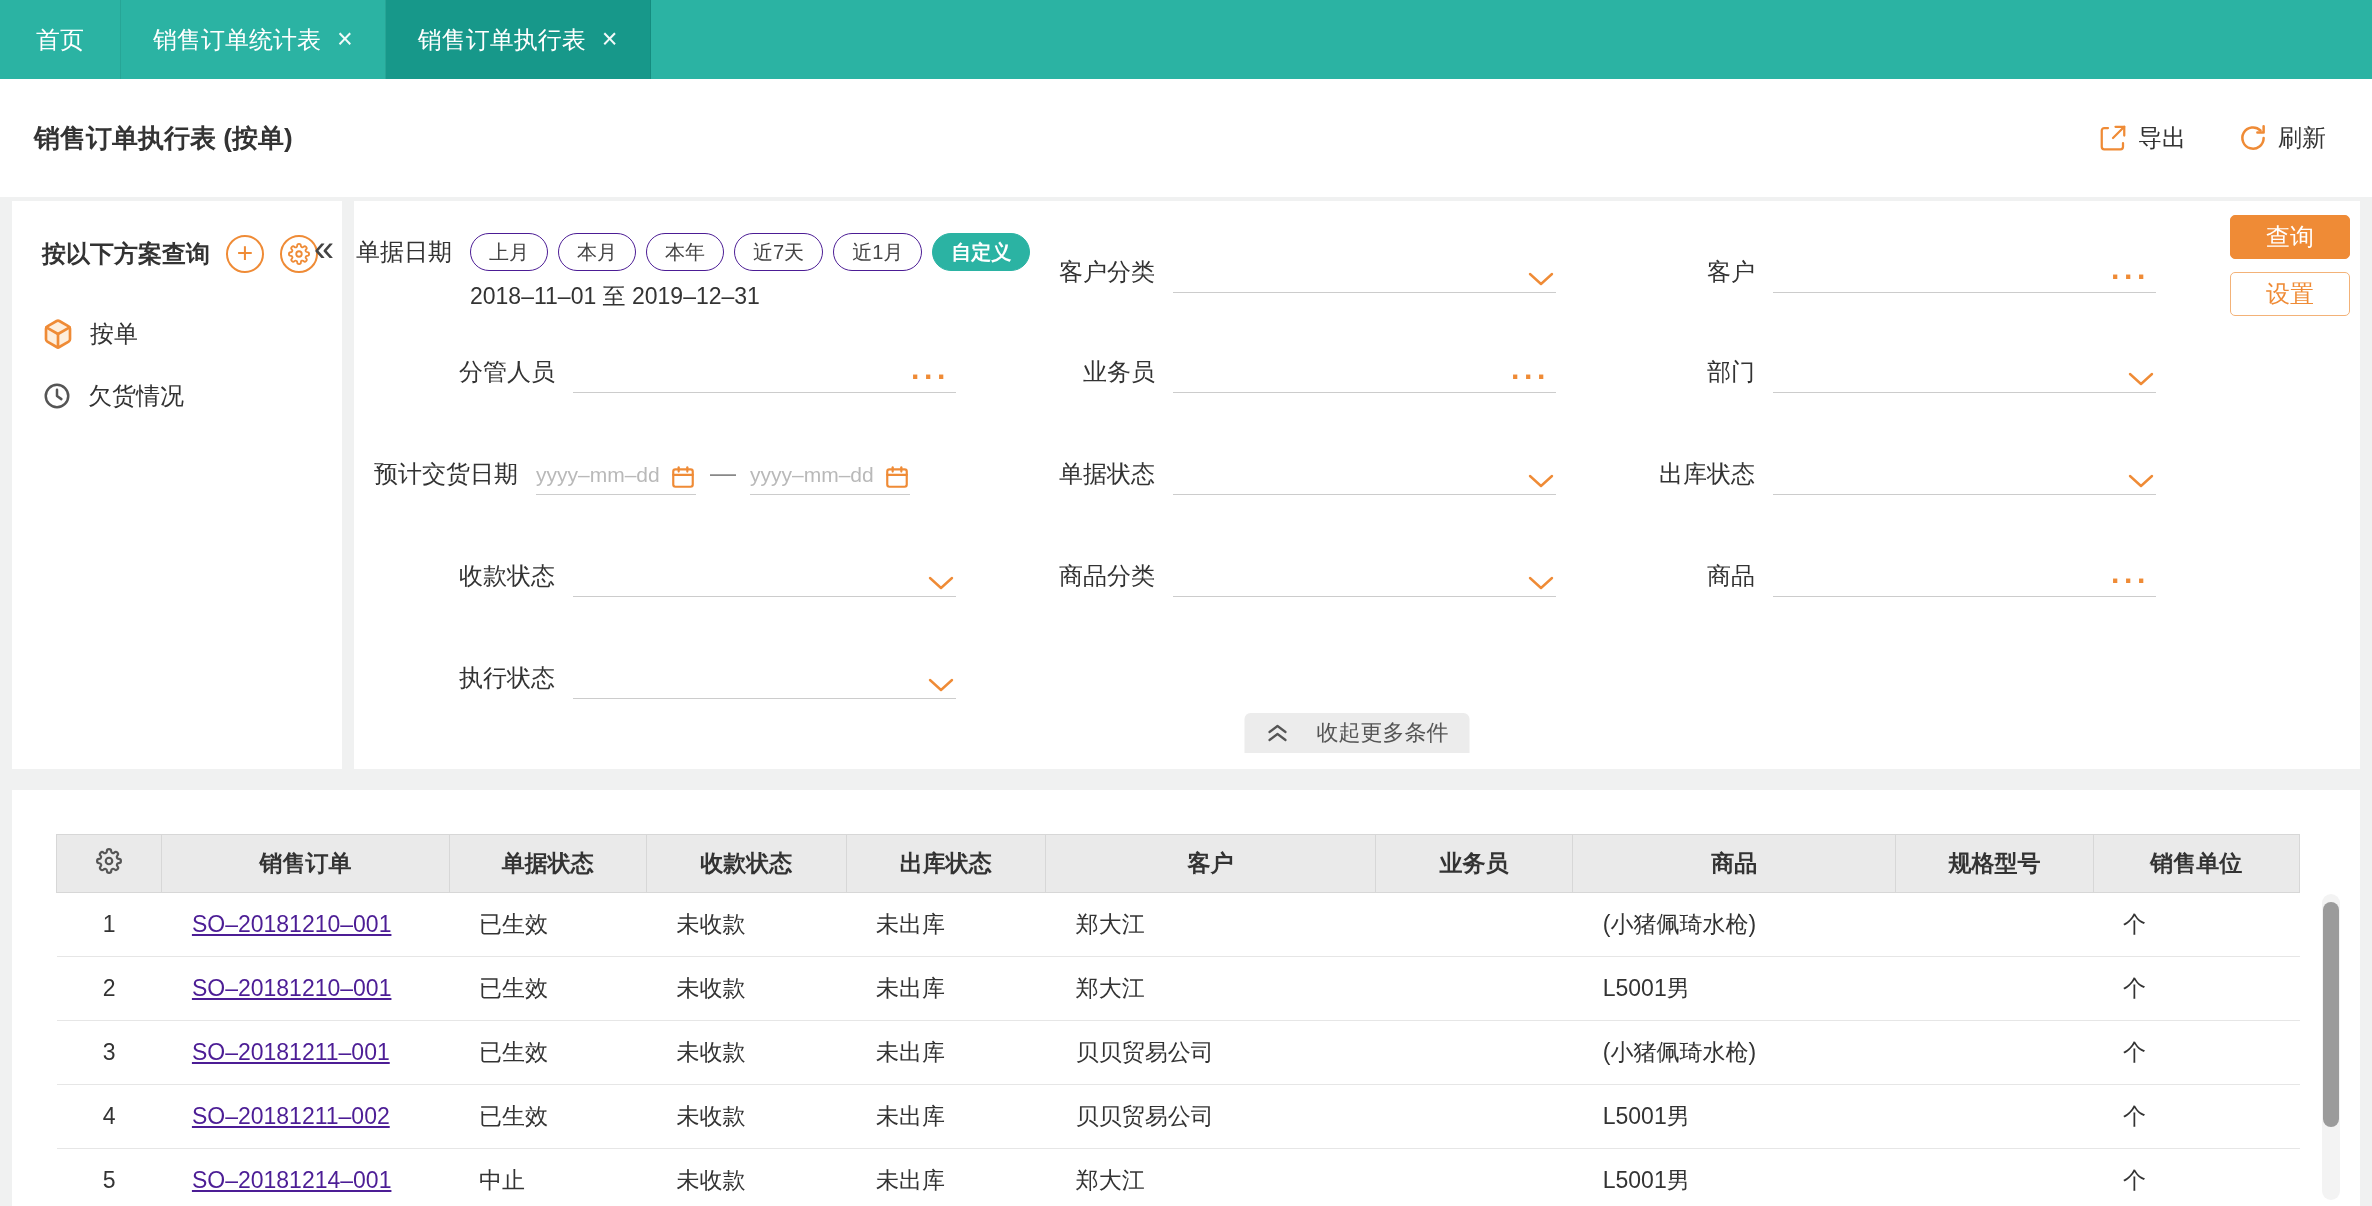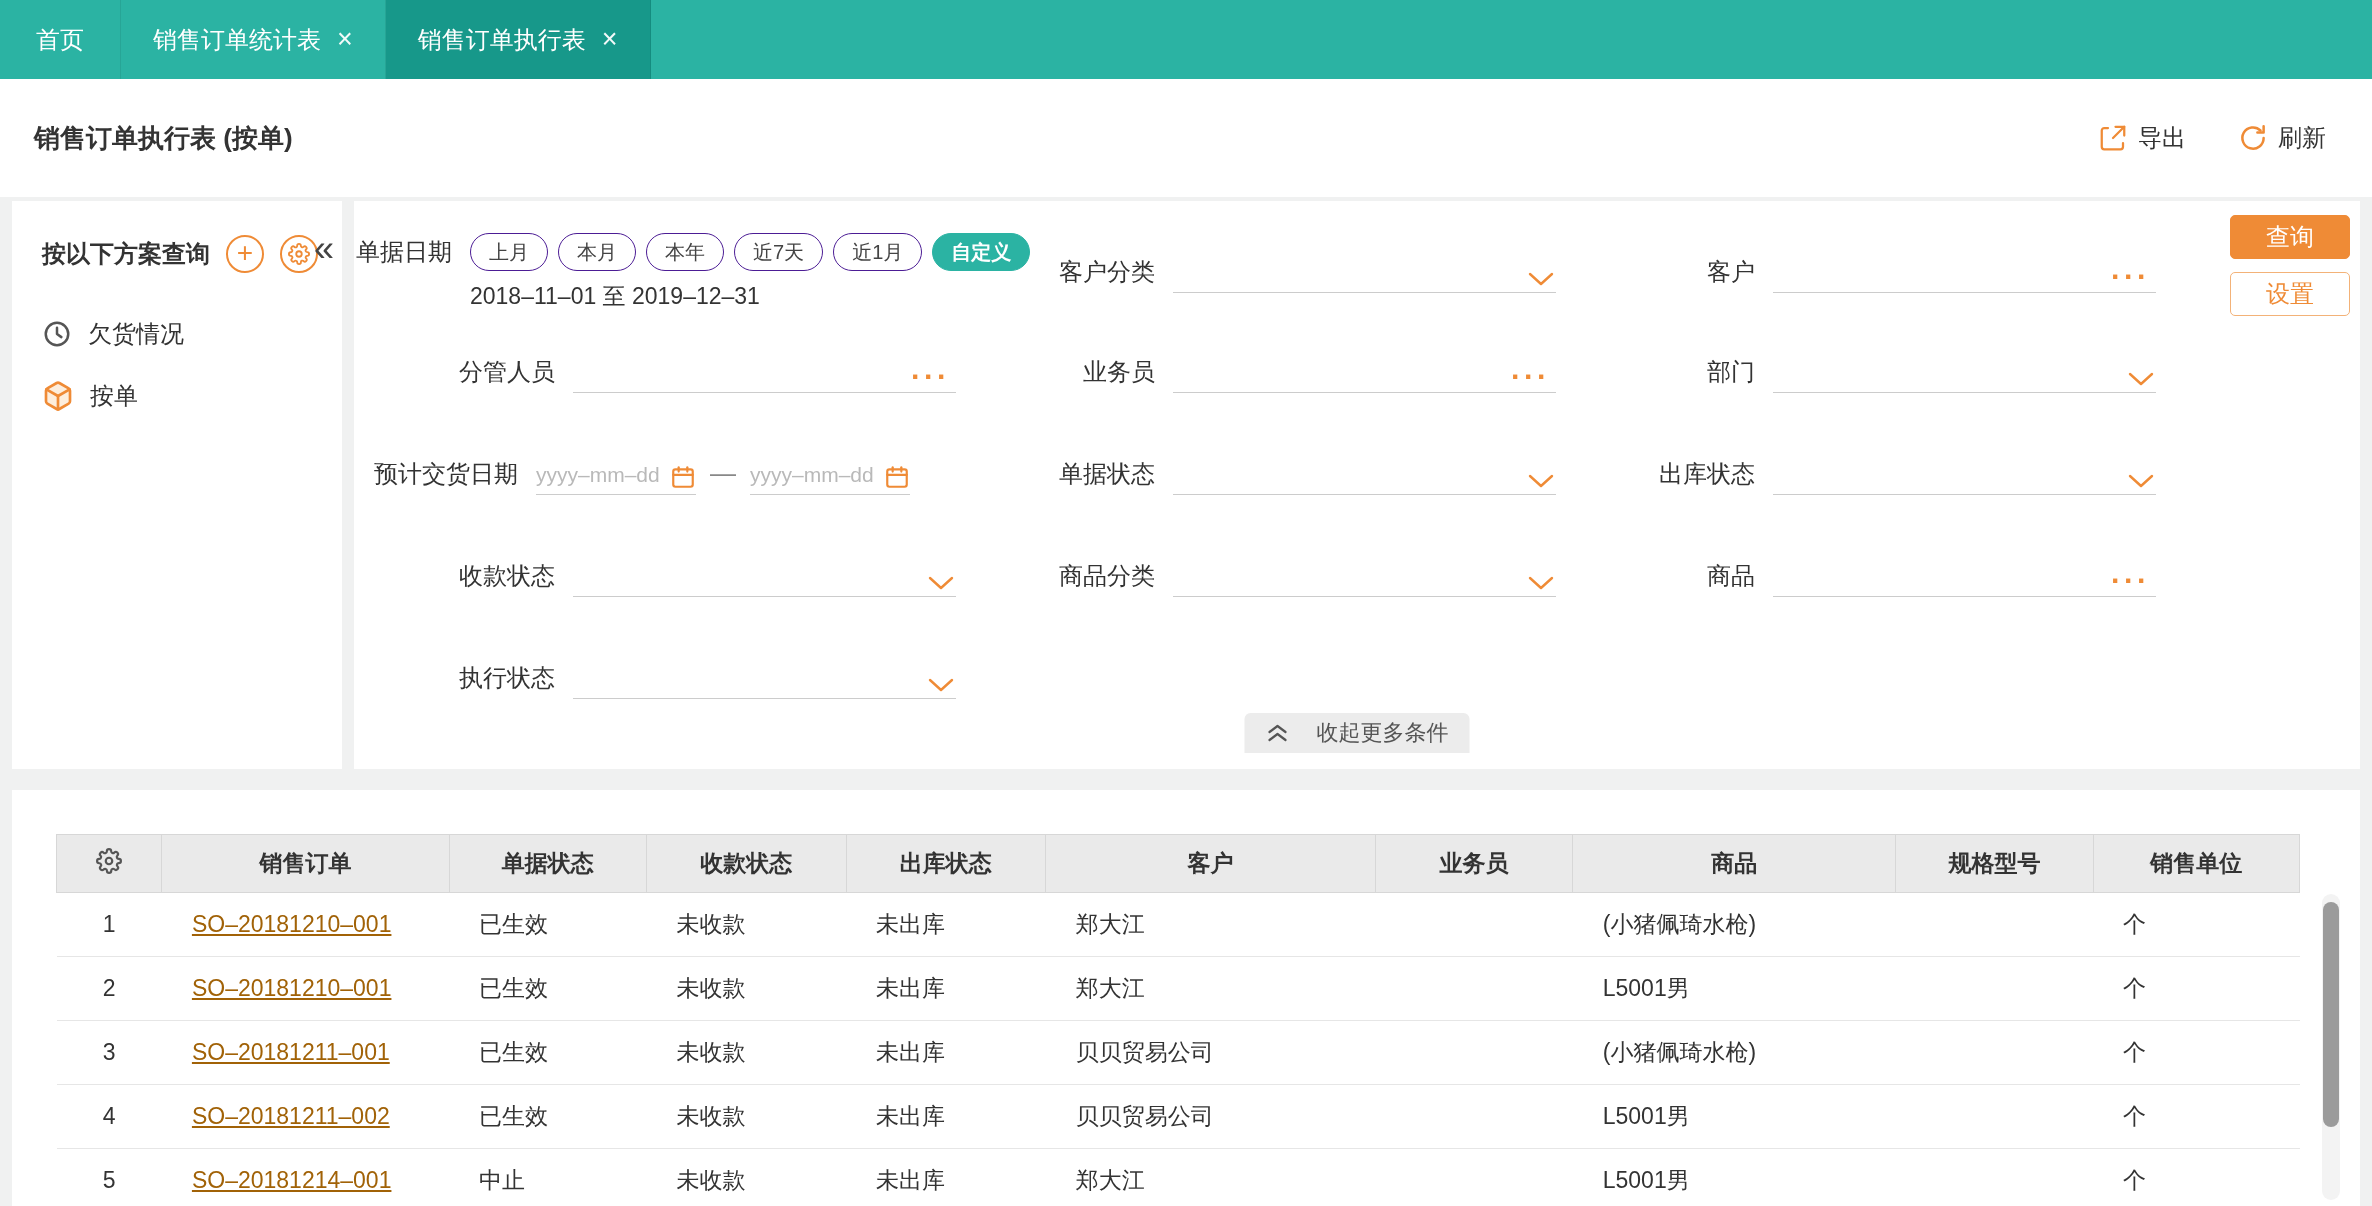--- a/index.html
+++ b/index.html
@@ -80,21 +80,21 @@
                 padding:0 21px;font-size:22px;color:#555;cursor:pointer;white-space:nowrap;}
   
   .tablewrap{margin:21px 12px 0;height:416px;position:relative;padding:44px 60px 0 44px;overflow:hidden;}
   table{width:100%;border-collapse:collapse;table-layout:fixed;}
   thead th{background:#eaeaea;height:58px;font-size:23px;font-weight:700;color:#333;text-align:center;
            border:1px solid #d7d7d7;border-left:none;}
   thead th:first-child{border-left:1px solid #d7d7d7;}
   tbody td{height:64px;font-size:23px;color:#333;border-bottom:1px solid #e6e6e6;
            padding-left:30px;text-align:left;overflow:hidden;white-space:nowrap;}
   tbody td.num{text-align:center;padding-left:0;}
-  tbody td .link{text-decoration:underline;cursor:pointer;color:#a16207;}
+  tbody td .link{text-decoration:underline;cursor:pointer;color:#4c1d95;}
   .vscroll{position:absolute;right:20px;top:104px;width:18px;bottom:6px;background:#f3f3f3;border-radius:9px;}
   .vscroll .thumb{position:absolute;left:1px;right:1px;top:8px;height:225px;background:#9b9b9b;border-radius:8px;}
   .icon{display:inline-flex;align-items:center;justify-content:center;line-height:0;}
 </style>
 </head>
 <body>
 
 <div class="tabbar">
   <div class="tab home">
     <span>首页</span>
@@ -146,36 +146,36 @@
               <circle cx="12" cy="12" r="3"></circle>
               <path d="M19.4 15a1.65 1.65 0 0 0 .33 1.82l.06.06a2 2 0 0 1-2.83 2.83l-.06-.06a1.65 1.65 0 0 0-1.82-.33 1.65 1.65 0 0 0-1 1.51V21a2 2 0 0 1-4 0v-.09A1.65 1.65 0 0 0 9 19.4a1.65 1.65 0 0 0-1.82.33l-.06.06a2 2 0 0 1-2.83-2.83l.06-.06a1.65 1.65 0 0 0 .33-1.82 1.65 1.65 0 0 0-1.51-1H3a2 2 0 0 1 0-4h.09A1.65 1.65 0 0 0 4.6 9a1.65 1.65 0 0 0-.33-1.82l-.06-.06a2 2 0 0 1 2.83-2.83l.06.06a1.65 1.65 0 0 0 1.82.33H9a1.65 1.65 0 0 0 1-1.51V3a2 2 0 0 1 4 0v.09a1.65 1.65 0 0 0 1 1.51 1.65 1.65 0 0 0 1.82-.33l.06-.06a2 2 0 0 1 2.83 2.83l-.06.06a1.65 1.65 0 0 0-.33 1.82V9a1.65 1.65 0 0 0 1.51 1H21a2 2 0 0 1 0 4h-.09a1.65 1.65 0 0 0-1.51 1z"></path>
             </svg>
         </span>
       </span>
     </div>
     <span class="collapse-handle">«</span>
     <div class="sidebar-items">
       <div class="sidebar-item">
         <span class="icon">
-          <svg width="30" height="30" viewBox="0 0 24 24" fill="none" stroke="#555" stroke-width="2" stroke-linecap="round" stroke-linejoin="round">
-              <circle cx="12" cy="12" r="9"></circle>
-              <path d="M12 7v5l3.5 2.5"></path>
-            </svg>
-        </span>
-        <span>欠货情况</span>
-      </div>
-      <div class="sidebar-item">
-        <span class="icon">
           <svg width="32" height="32" viewBox="0 0 24 24" fill="#fdeedd" stroke="#ef8b36" stroke-width="2" stroke-linecap="round" stroke-linejoin="round">
               <path d="M21 16V8a2 2 0 0 0-1-1.73l-7-4a2 2 0 0 0-2 0l-7 4A2 2 0 0 0 3 8v8a2 2 0 0 0 1 1.73l7 4a2 2 0 0 0 2 0l7-4A2 2 0 0 0 21 16z"></path>
               <path d="M3.27 6.96 12 12.01l8.73-5.05" fill="none"></path>
               <line x1="12" y1="22.08" x2="12" y2="12"></line>
             </svg>
         </span>
         <span>按单</span>
+      </div>
+      <div class="sidebar-item">
+        <span class="icon">
+          <svg width="30" height="30" viewBox="0 0 24 24" fill="none" stroke="#555" stroke-width="2" stroke-linecap="round" stroke-linejoin="round">
+              <circle cx="12" cy="12" r="9"></circle>
+              <path d="M12 7v5l3.5 2.5"></path>
+            </svg>
+        </span>
+        <span>欠货情况</span>
       </div>
     </div>
   </aside>
 
   <section class="panel filters">
 
     <div class="frow first">
       <div class="fcell" style="overflow:visible;">
         <span class="flabel">单据日期</span>
         <div class="pill-stack">

